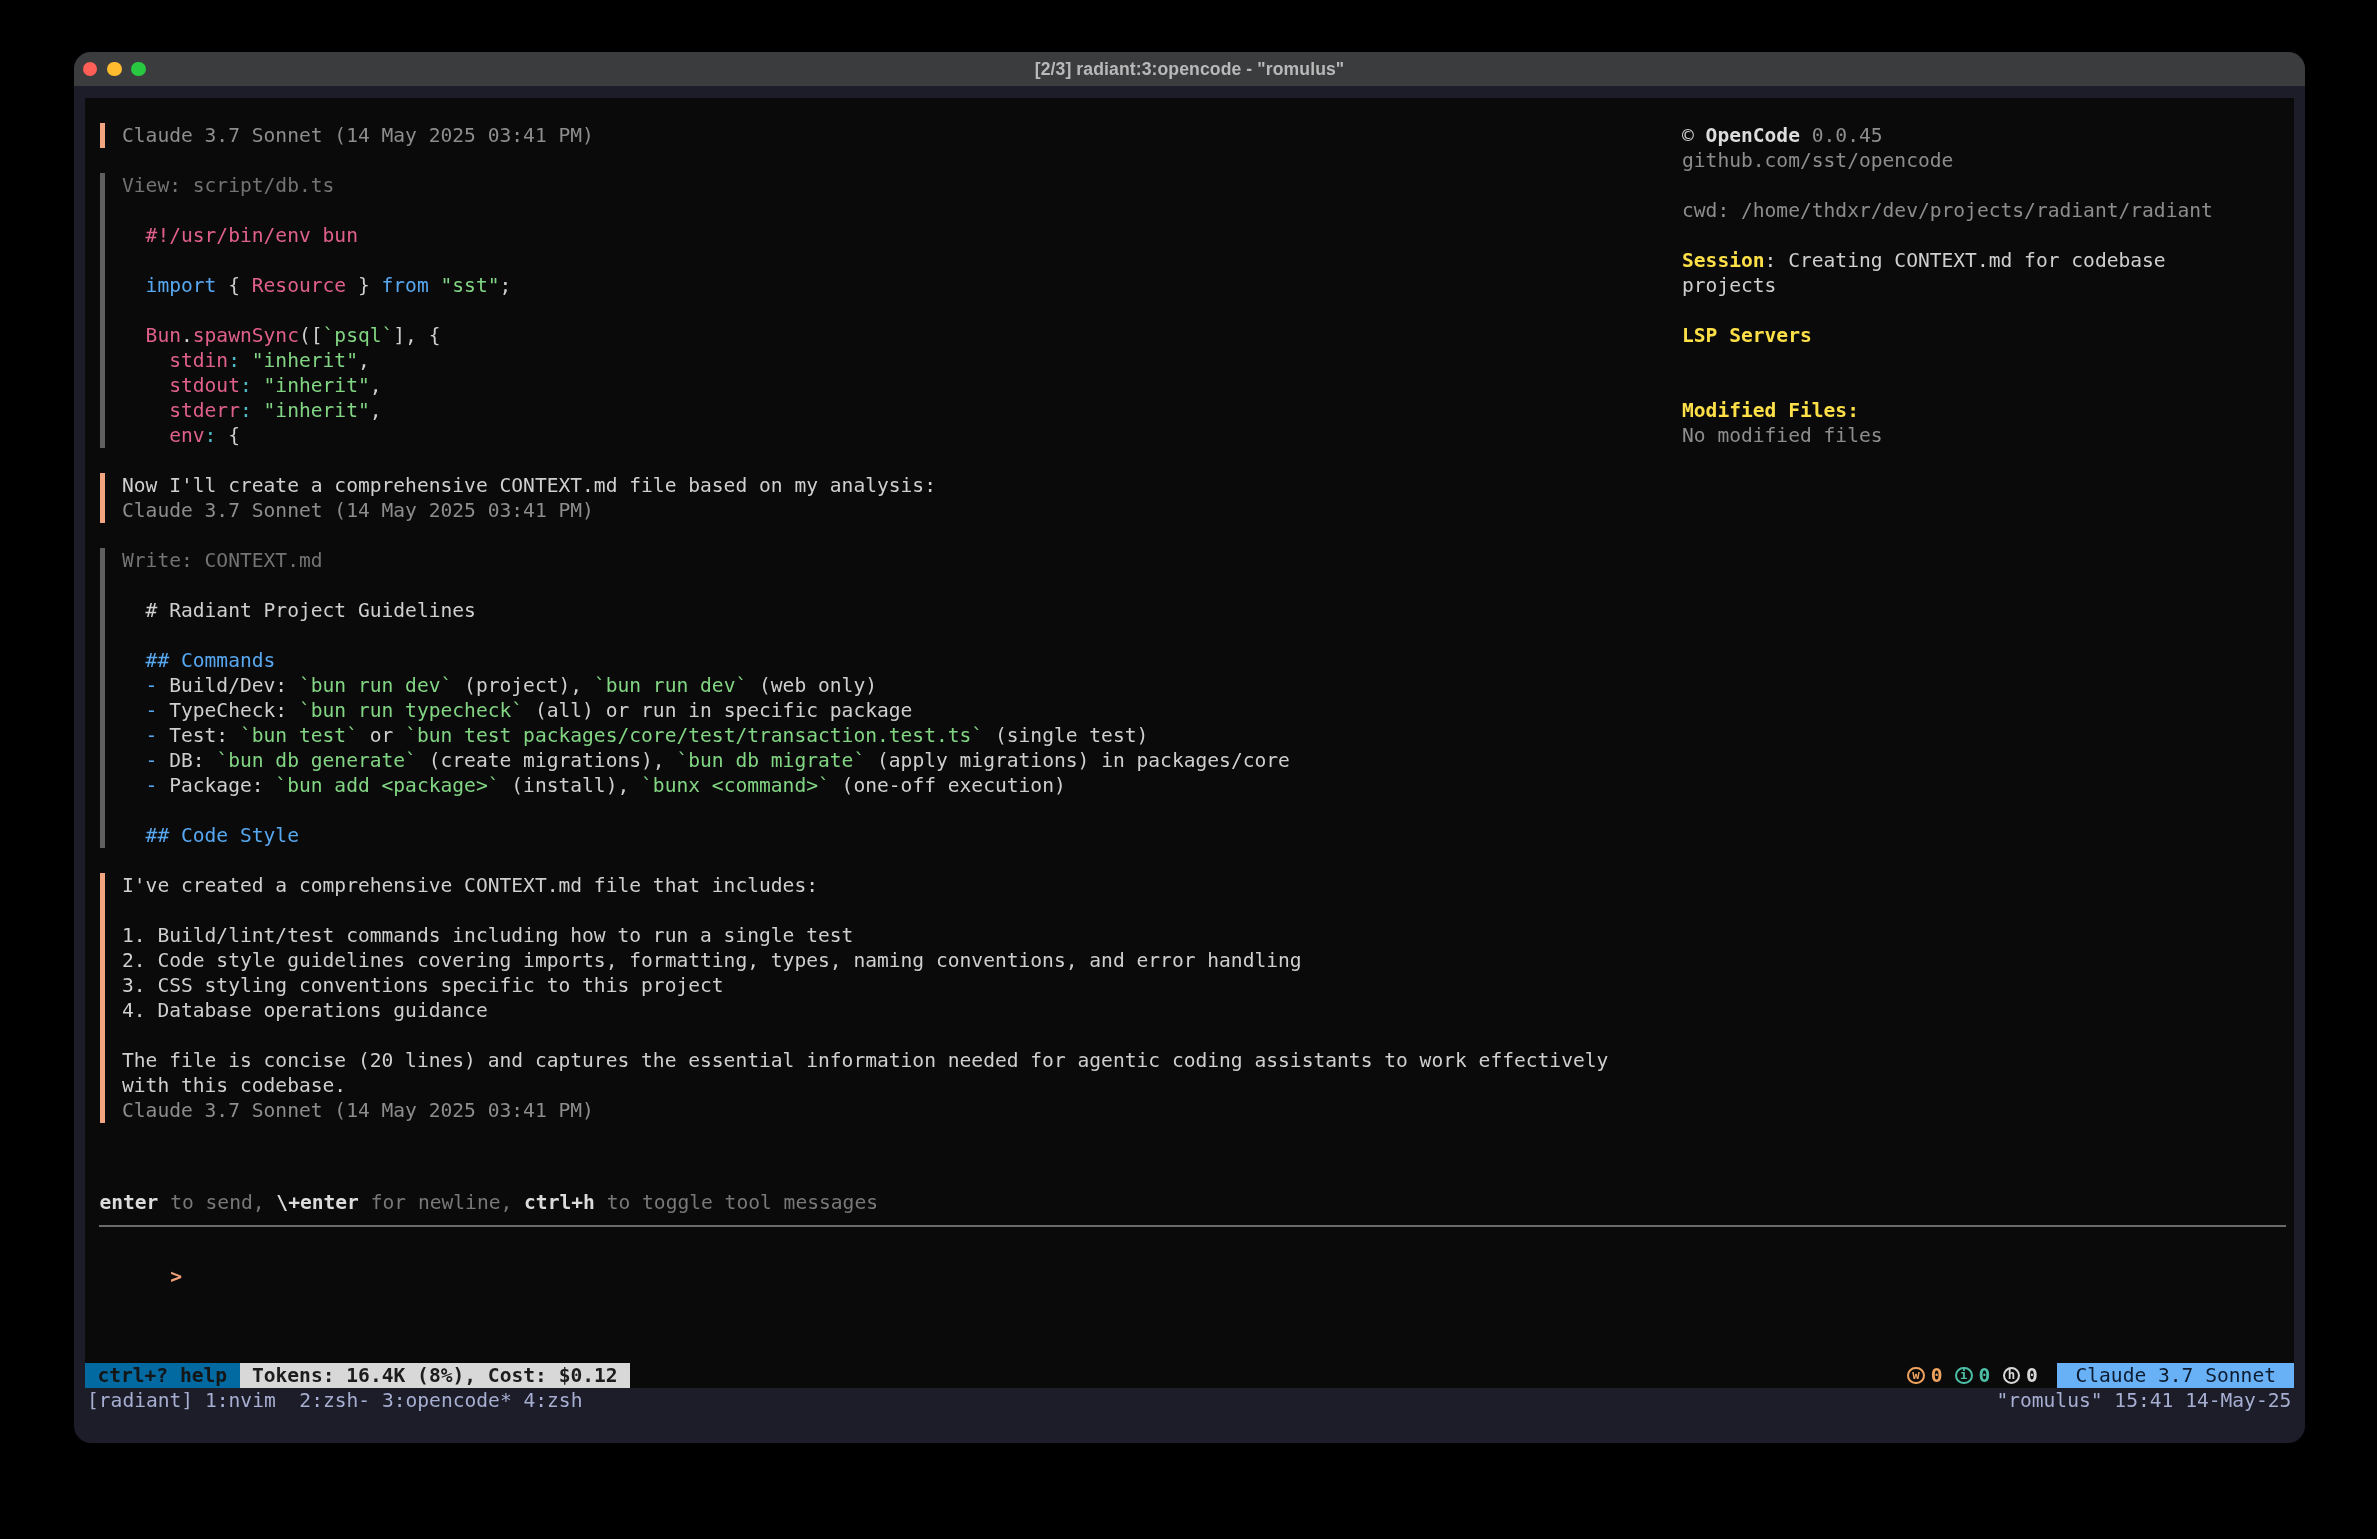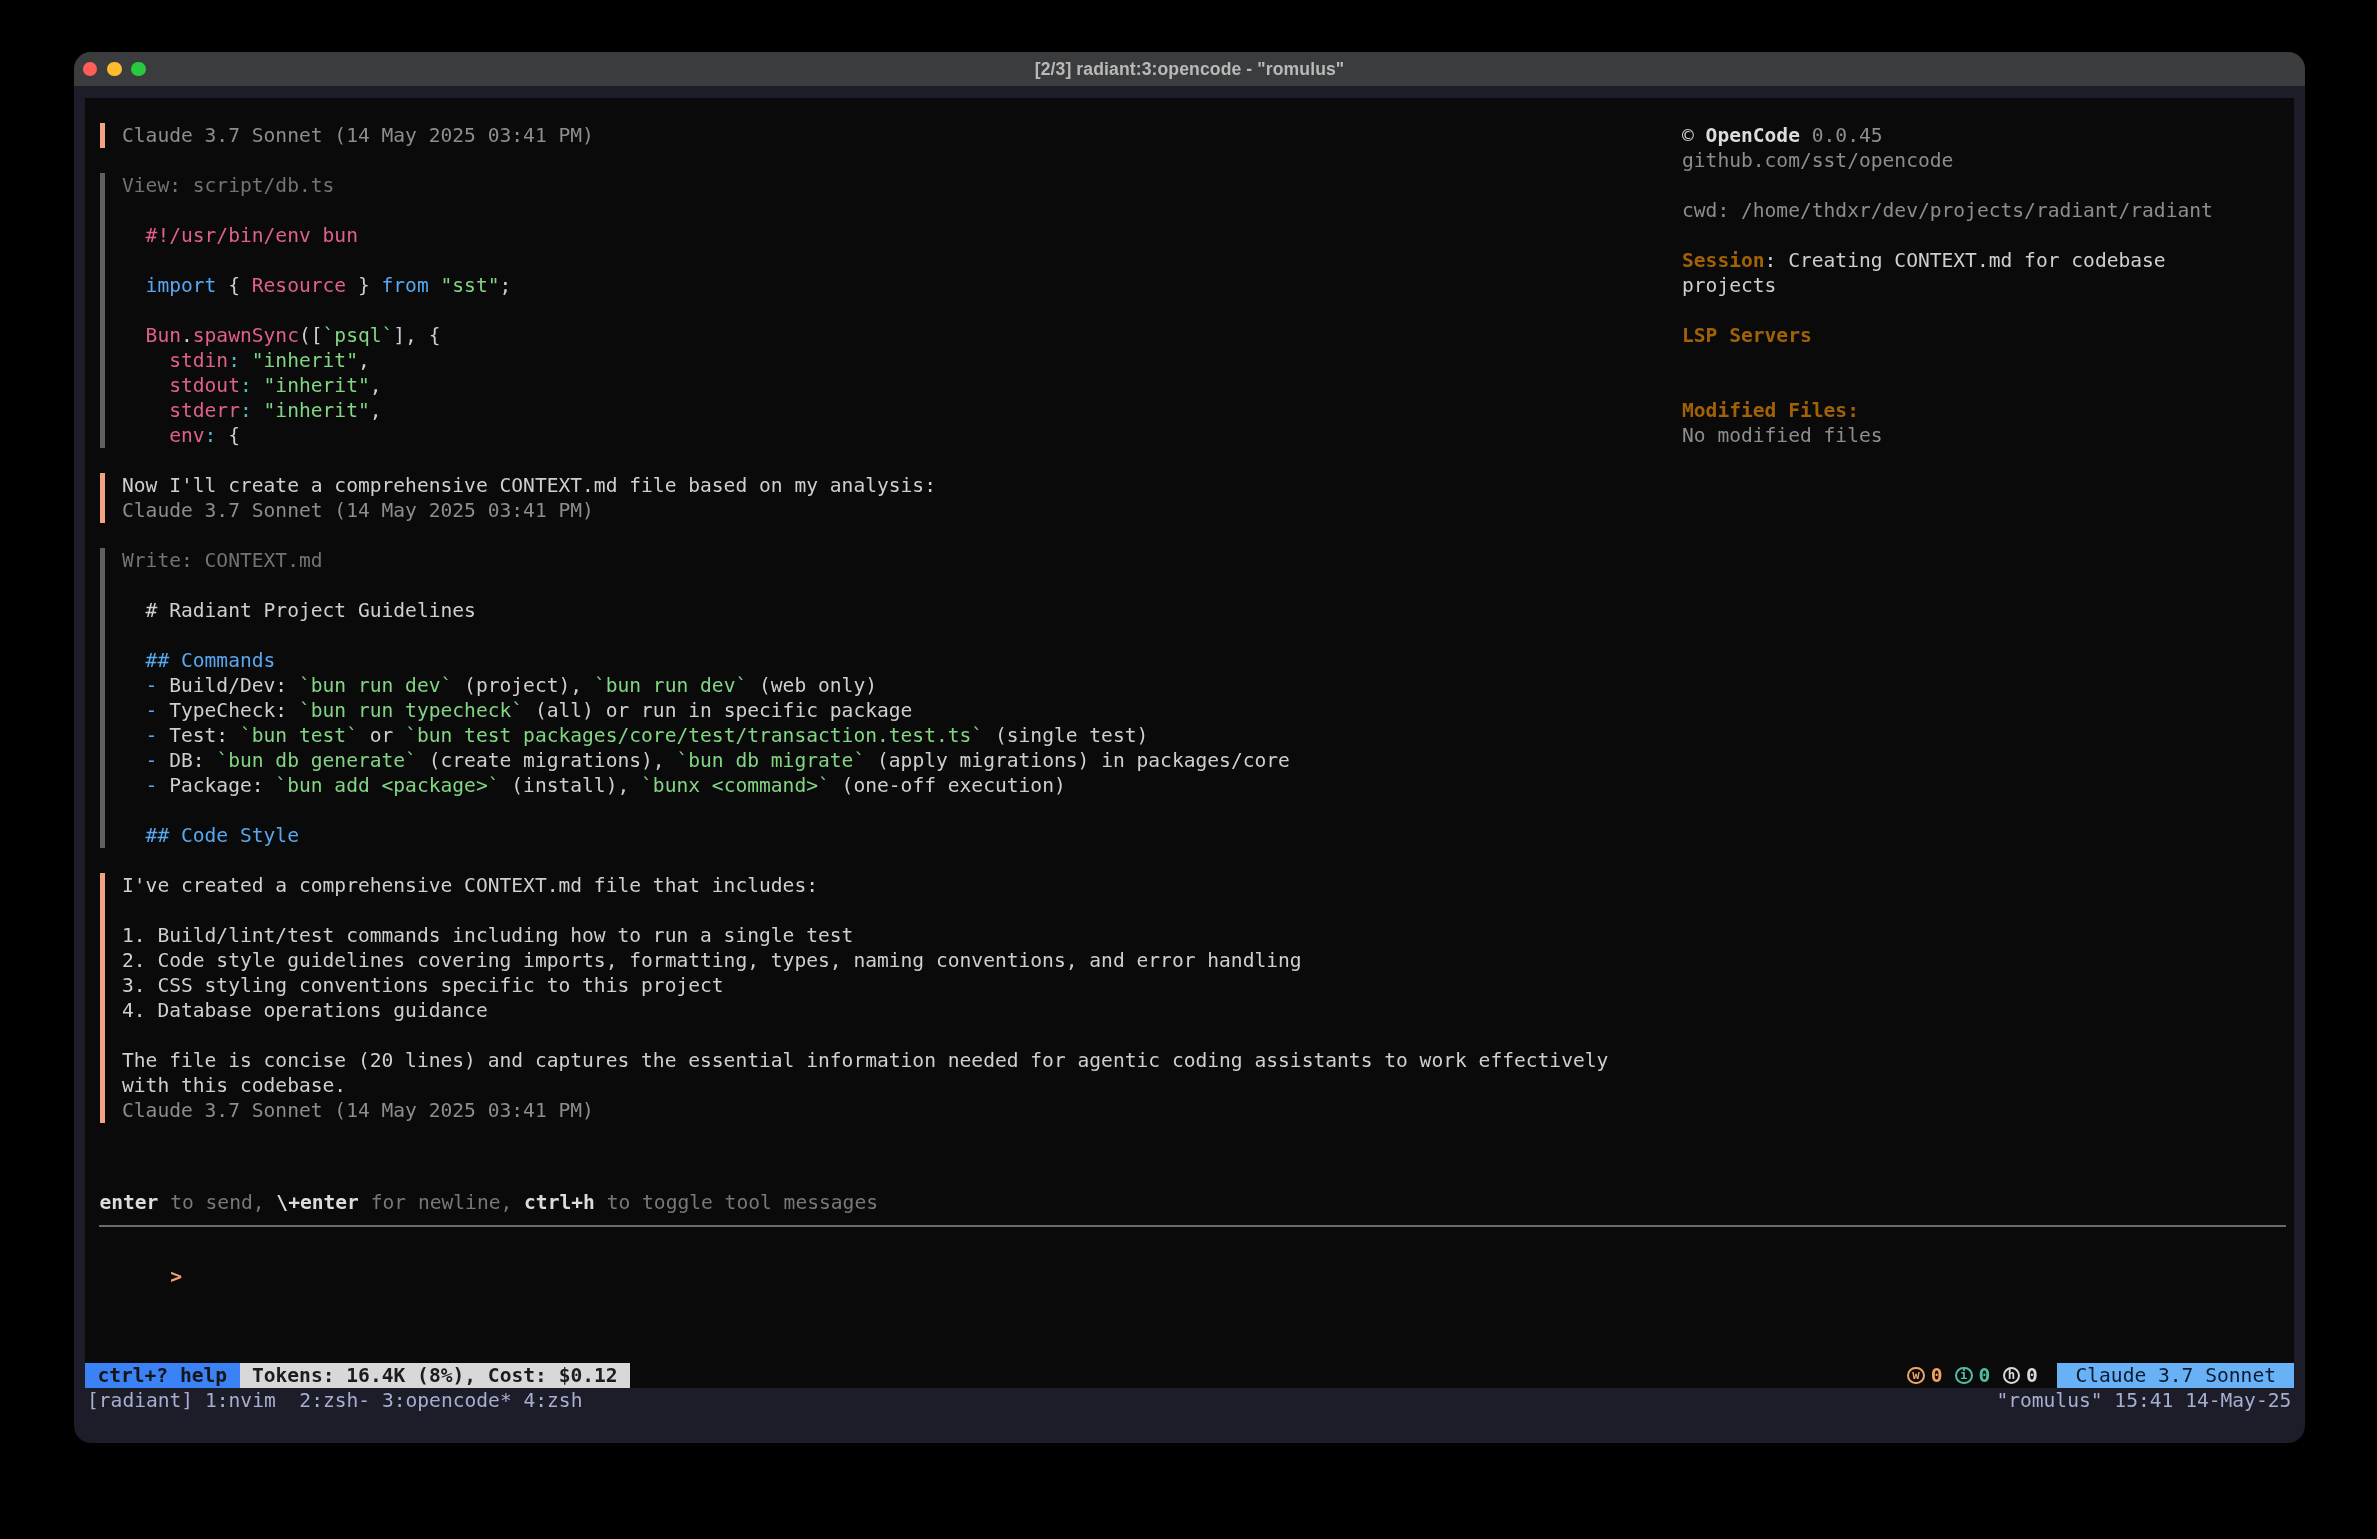--- a/index.html
+++ b/index.html
@@ -38,38 +38,38 @@
   .block.accent-gray { border-left-color:#5f5f5f; }
 
   .c-fg { color:#cfcfcf; }
   .c-b { color:#dcdcdc; font-weight:bold; }
   .c-header { color:#8d8d8d; }
   .c-tool { color:#737373; }
   .c-pink { color:#e0608a; }
   .c-green { color:#82d583; }
   .c-blue { color:#57a8f0; }
   .c-cyan { color:#4fb8c6; }
-  .c-orangeb { color:#a16207; font-weight:bold; }
+  .c-orangeb { color:#fde047; font-weight:bold; }
   .c-dim { color:#787878; }
 
   .sidebar { position:absolute; left:1597px; top:25px; width:600px; }
 
   .footer-hint { position:absolute; left:14.4px; top:1092px; }
   .editor-separator { position:absolute; left:14.4px; right:7.8px; top:1127px; height:2px; background:#6b6b6b; }
   .prompt-row { position:absolute; left:14.4px; top:1141px; }
   .prompt-symbol { color:#f2a077; font-weight:bold; }
 
   .statusbar {
     position:absolute; left:0; bottom:0; width:100%; height:25.4px;
     display:flex; justify-content:space-between; align-items:stretch;
     font-size:19.6px;
   }
   .status-left { display:flex; }
   .status-pill { display:flex; align-items:center; padding:0 12.4px; line-height:25.4px; white-space:pre; }
-  .pill-help { background:#3b82f6; color:#151515; font-weight:bold; }
+  .pill-help { background:#0369a1; color:#151515; font-weight:bold; }
   .pill-tokens { background:#d8d8d8; color:#1c1c1c; font-weight:600; }
   .status-right { display:flex; align-items:stretch; }
   .diagnostics { display:flex; align-items:center; gap:12.4px; margin-right:19.6px; }
   .diag { display:inline-flex; align-items:center; gap:5.9px; }
   .diag-circle {
     width:17.6px; height:17.6px; border-radius:50%; border:2px solid currentColor;
     display:inline-flex; align-items:center; justify-content:center;
     font-size:12.4px; font-weight:bold; line-height:1;
   }
   .diag-count { font-size:19.6px; font-weight:bold; }

